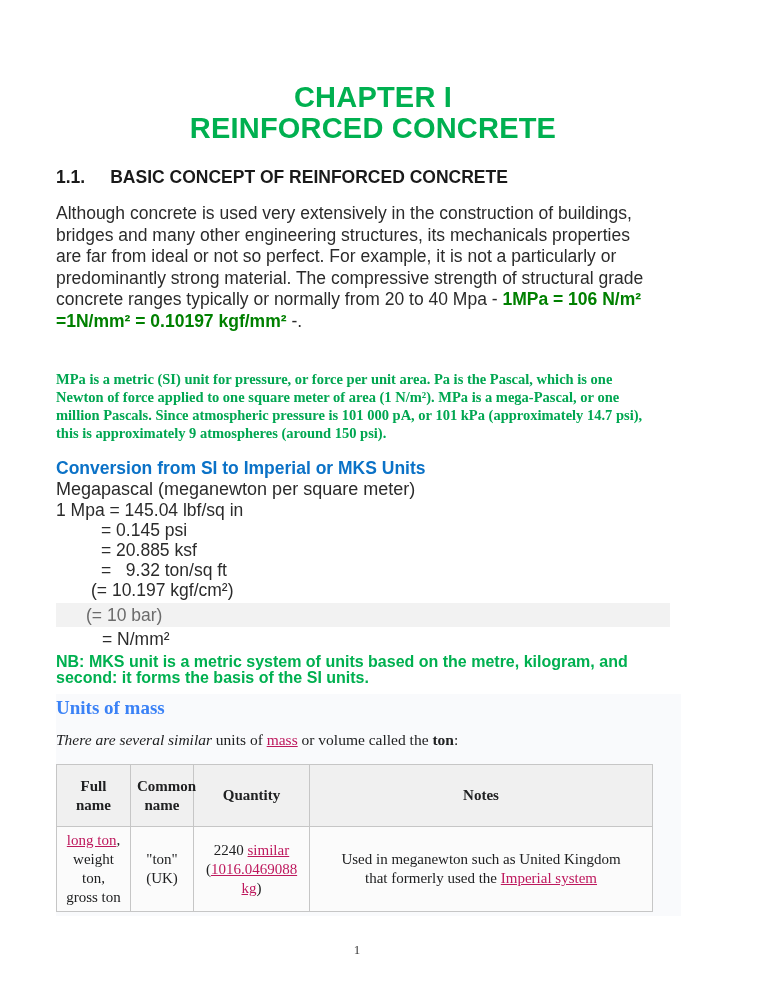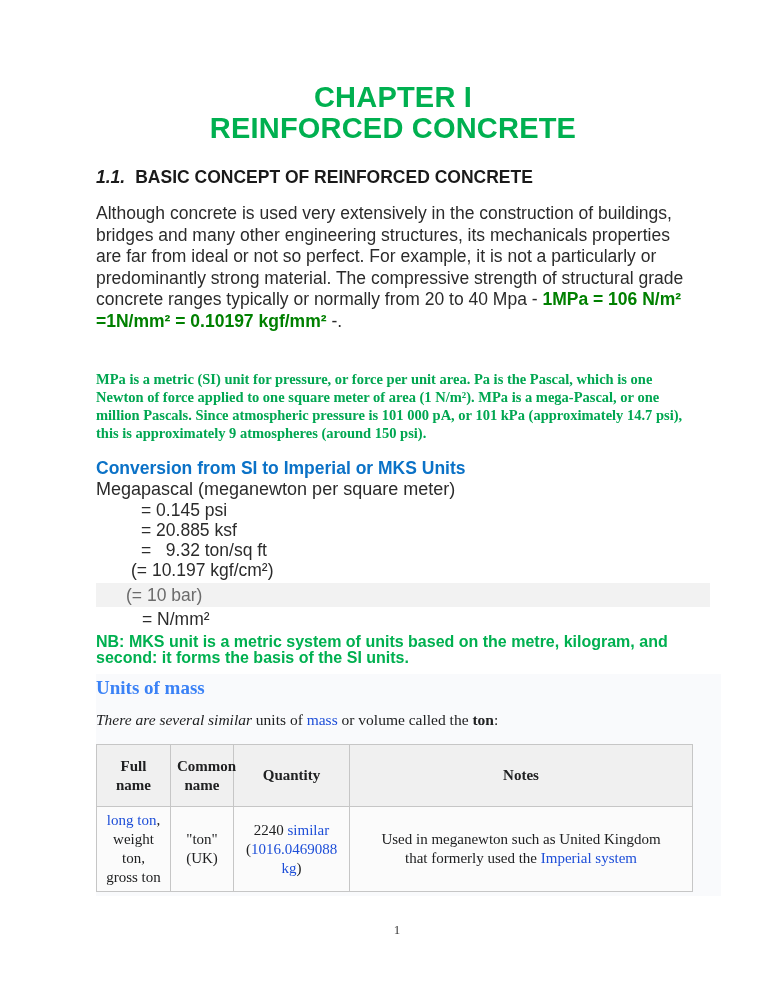--- a/index.html
+++ b/index.html
@@ -2,34 +2,34 @@
 <html><head>
 <meta charset="utf-8">
 <style>
   html,body{margin:0;padding:0;}
   body{
     width:768px;height:994px;background:#ffffff;overflow:hidden;
     font-family:"Liberation Sans","DejaVu Sans",sans-serif;
     color:#222222;
     -webkit-font-smoothing:antialiased;
   }
-  .page{box-sizing:border-box;width:768px;height:994px;padding:82px 78px 0 96px;position:relative;}
+  .page{box-sizing:border-box;width:768px;height:994px;padding:82px 78px 0 56px;position:relative;}
 
   
   .chapter-title{
     margin:0;text-align:center;
     font-size:29px;line-height:31px;font-weight:bold;
     color:#00B050;letter-spacing:0.2px;
   }
 
   
   .section-heading{
     margin:22px 0 0 0;font-size:17.5px;line-height:22px;font-weight:bold;color:#1a1a1a;
   }
-  .section-heading .num{margin-right:10px;font-style:italic;}
+  .section-heading .num{margin-right:25px;}
 
   
   .intro{
     margin:15px 0 0 0;max-width:602px;
     font-size:17.5px;line-height:21.5px;color:#2b2b2b;
   }
   .intro .green-inline{color:#008000;font-weight:bold;}
 
   
   .mpa-note{
@@ -59,21 +59,21 @@
   .wiki{margin-top:8px;width:625px;background:#f9fafc;padding:2px 0 4px 0;}
   .wiki-heading{
     font-family:"Liberation Serif","DejaVu Serif",serif;
     font-size:19px;line-height:24px;font-weight:bold;color:#3b82f6;
   }
   .wiki-intro{
     margin:10px 0 0 0;
     font-family:"Liberation Serif","DejaVu Serif",serif;
     font-size:15.5px;line-height:20px;color:#202122;
   }
-  a.lnk{color:#1d4ed8;cursor:pointer;}
+  a.lnk{color:#be185d;text-decoration:underline;cursor:pointer;}
 
   table.units{
     margin-top:14px;border-collapse:collapse;table-layout:fixed;width:596px;
     font-family:"Liberation Serif","DejaVu Serif",serif;
     font-size:15px;line-height:19px;color:#202122;
   }
   table.units th,table.units td{
     border:1px solid #c6c6c6;text-align:center;vertical-align:middle;padding:4px 6px;box-sizing:border-box;
   }
   table.units th{height:62px;background:#f0f0f0;font-weight:bold;}
@@ -98,20 +98,21 @@
   <div class="section-heading">
     <span class="num">1.1.</span><span>BASIC CONCEPT OF REINFORCED CONCRETE</span>
   </div>
 
   <p class="intro"><span>Although concrete is used very extensively in the construction of buildings, bridges and many other engineering structures, its mechanicals properties are far from ideal or not so perfect. For example, it is not a particularly or predominantly strong material. The compressive strength of structural grade concrete ranges typically or normally from 20 to 40 Mpa - </span><span class="green-inline">1MPa = 106 N/m² =1N/mm² = 0.10197 kgf/mm²</span><span> -.</span></p>
 
   <p class="mpa-note">MPa is a metric (SI) unit for pressure, or force per unit area. Pa is the Pascal, which is one Newton of force applied to one square meter of area (1 N/m²). MPa is a mega-Pascal, or one million Pascals. Since atmospheric pressure is 101 000 pA, or 101 kPa (approximately 14.7 psi), this is approximately 9 atmospheres (around 150 psi).</p>
 
   <div class="conv-heading">Conversion from SI to Imperial or MKS Units</div>
   <div class="conv-sub">Megapascal (meganewton per square meter)</div>
+  <div class="conv-line">1 Mpa = 145.04 lbf/sq in</div>
   <div class="conv-line ind">= 0.145 psi</div>
   <div class="conv-line ind">= 20.885 ksf</div>
   <div class="conv-line ind">=   9.32 ton/sq ft</div>
   <div class="conv-line ind2">(= 10.197 kgf/cm²)</div>
 
   <div class="bar-band">
     <span>(= 10 bar)</span>
   </div>
 
   <div class="nmm-line">= N/mm²</div>

